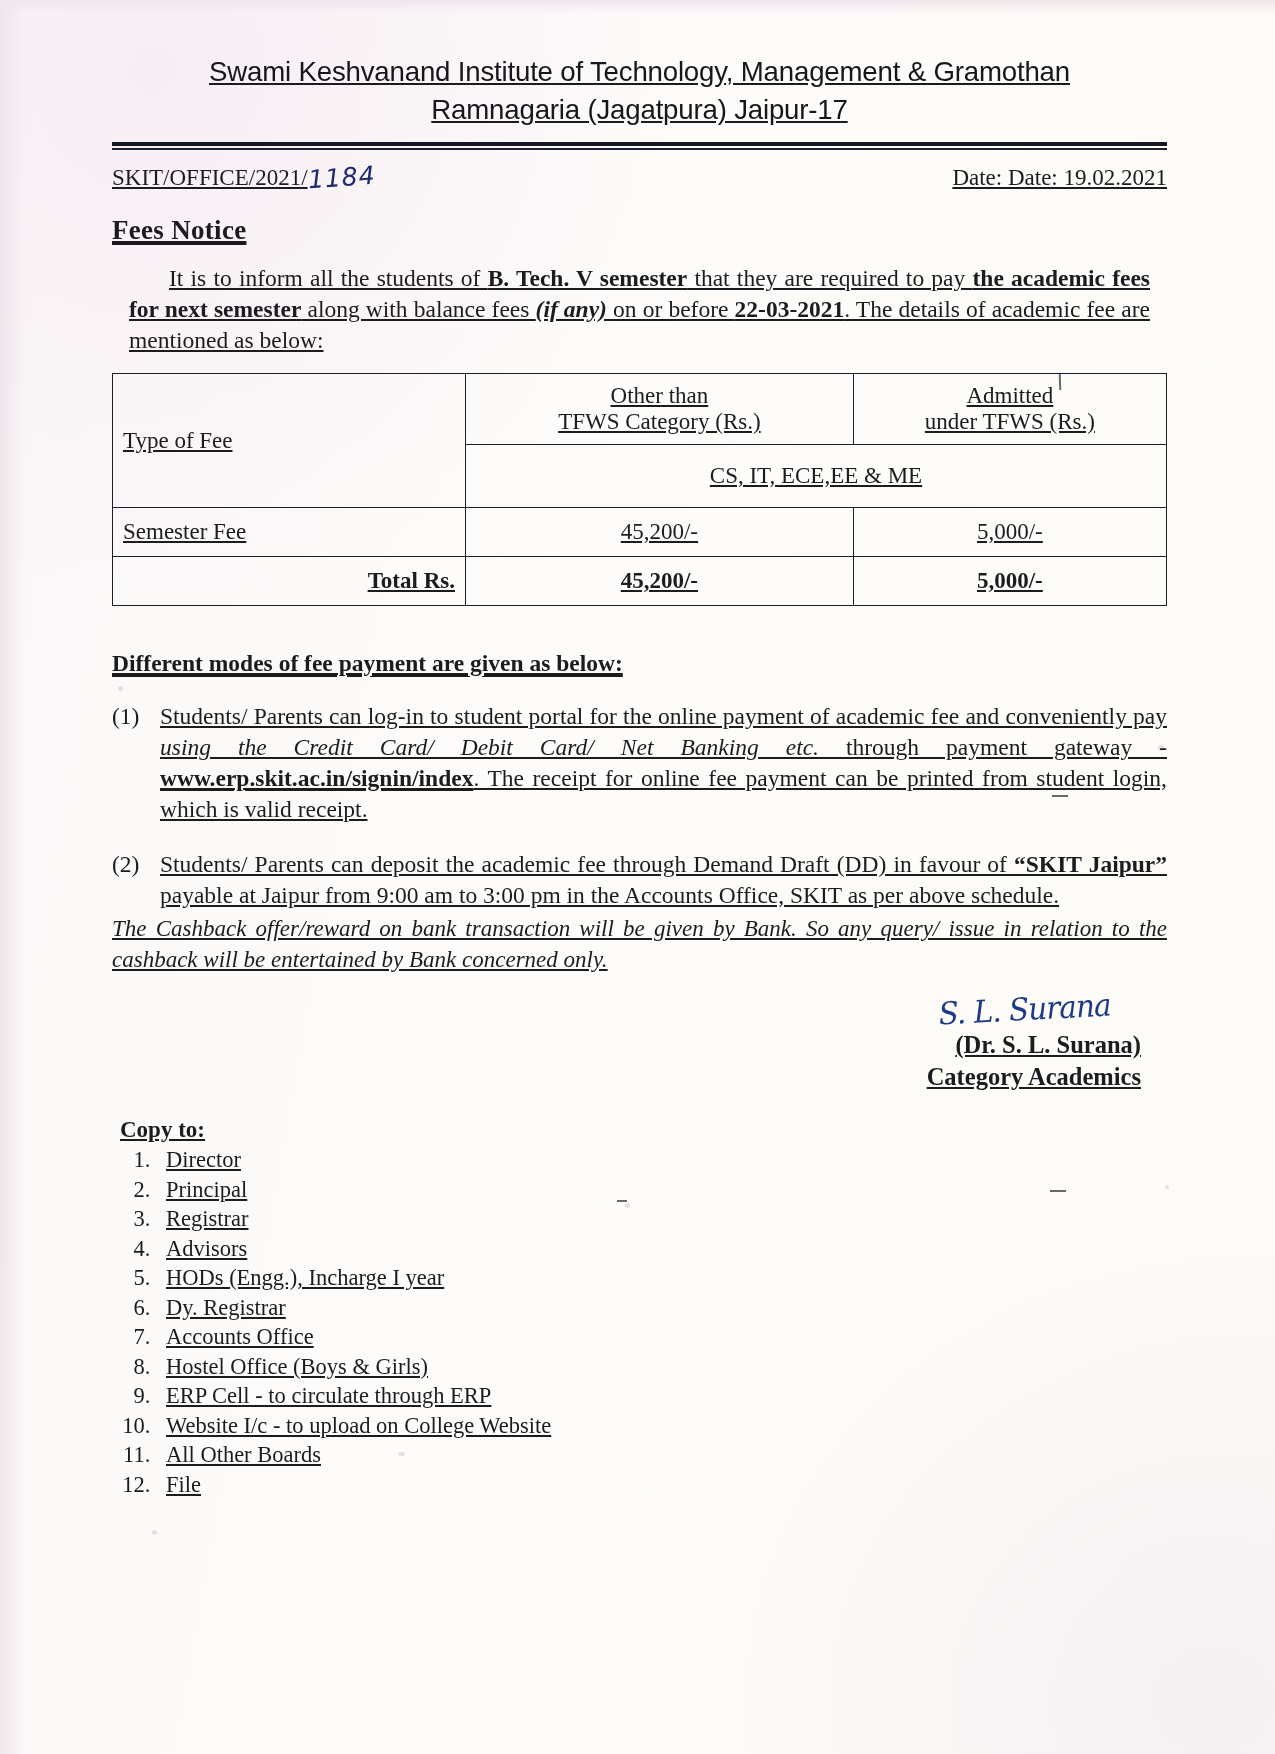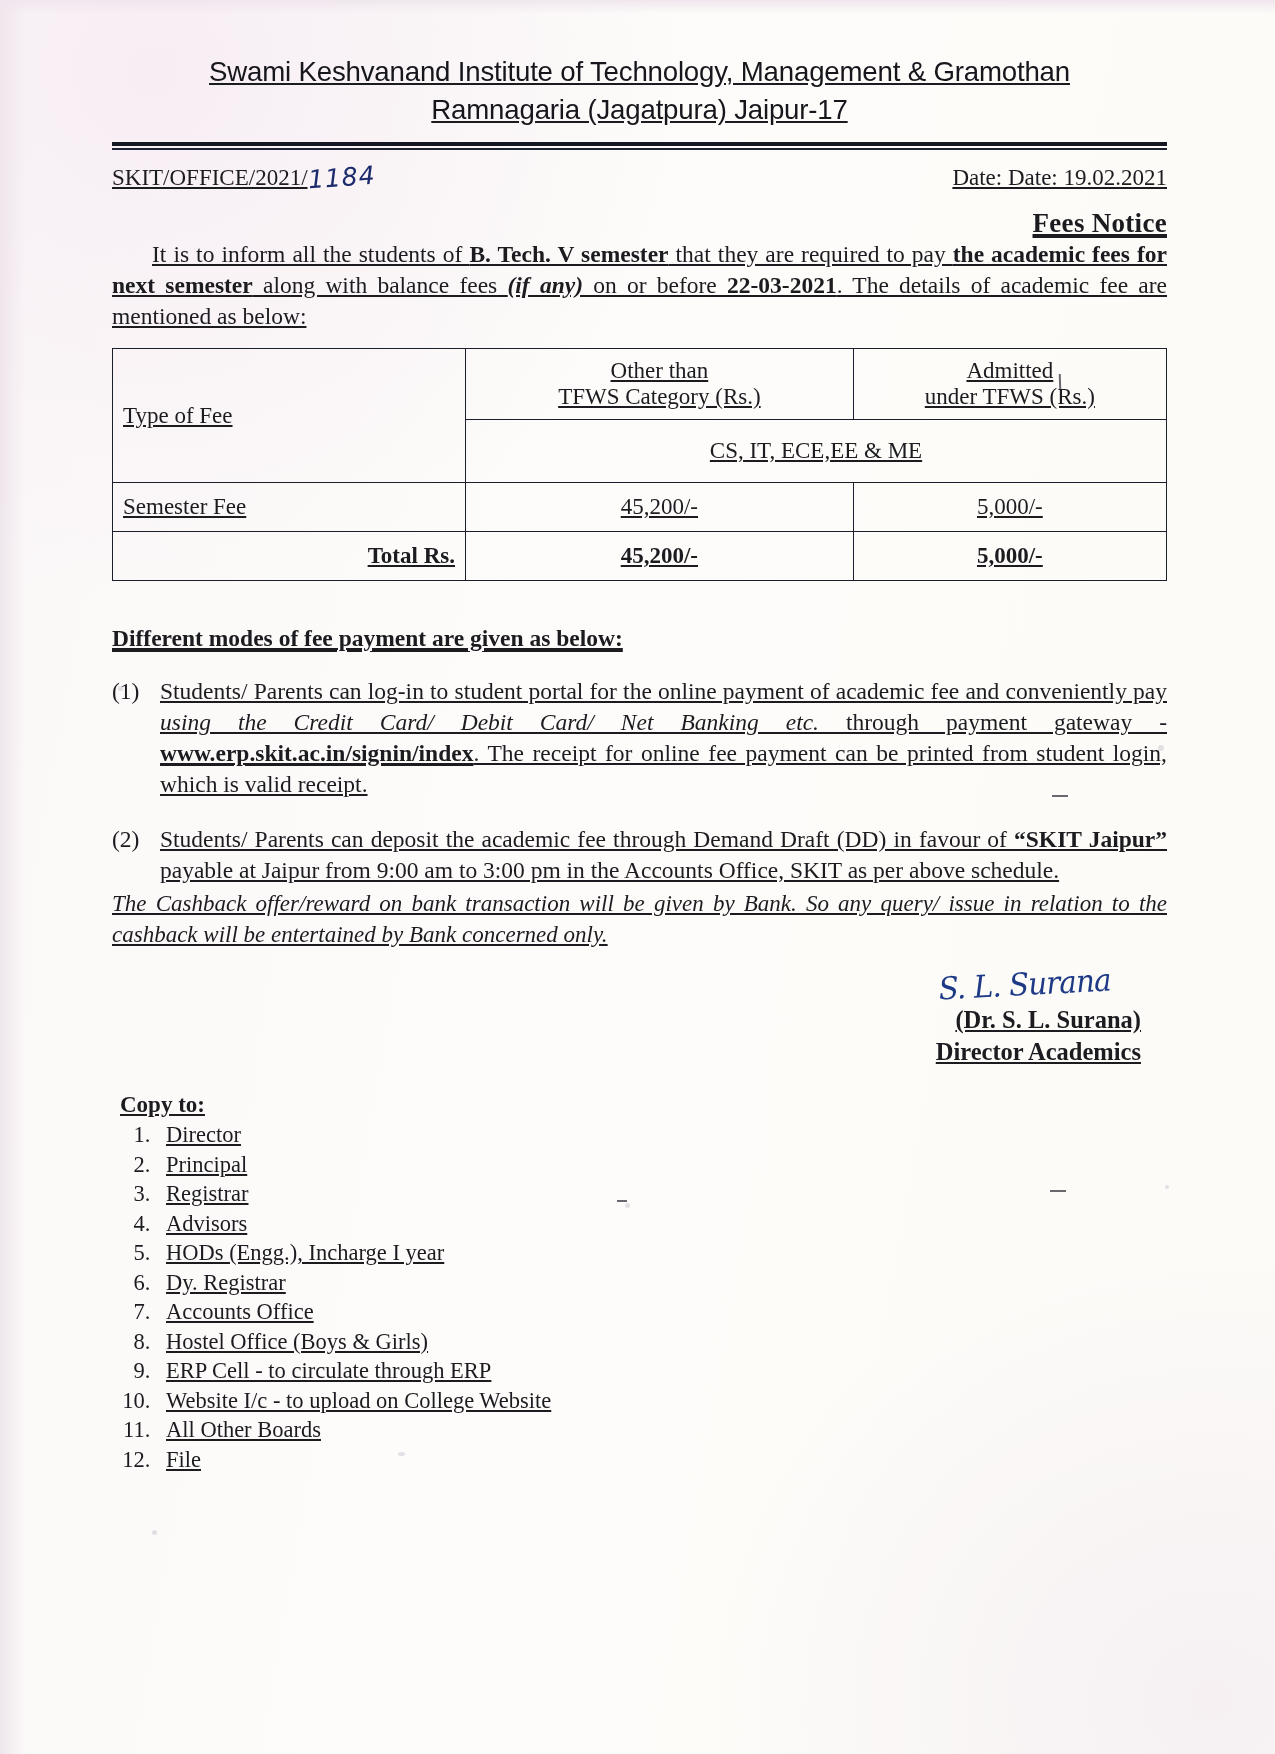--- a/index.html
+++ b/index.html
@@ -95,35 +95,35 @@
     font-style: italic;
     letter-spacing: 1px;
     position: relative;
     top: 1px;
     transform: rotate(-4deg);
     display: inline-block;
   }
 
   
   .doc-title {
-    text-align: right;
+    text-align: left;
     font-weight: bold;
     font-size: 27px;
-    margin-top: 16px;
+    margin-top: 23px;
     text-decoration: underline;
     text-underline-offset: 4px;
     letter-spacing: 0.3px;
   }
 
   
   p.body {
     font-size: 23.5px;
     line-height: 31px;
     text-align: justify;
-    margin: 0;
+    margin: 17px;
   }
   .intro {
     margin-top: 26px;
     text-indent: 40px;
   }
   b, .b { font-weight: bold; }
   i, .i { font-style: italic; }
 
   
   table.fee {
@@ -340,21 +340,21 @@
       <span class="num">(2)</span><span>Students/ Parents can deposit the academic fee through Demand Draft (DD) in favour of </span><b>“SKIT Jaipur”</b><span> payable at Jaipur from 9:00 am to 3:00 pm in the Accounts Office, SKIT as per above schedule.</span>
     </li>
   </ol>
 
   <p class="cashback">The Cashback offer/reward on bank transaction will be given by Bank. So any query/ issue in relation to the cashback will be entertained by Bank concerned only.</p>
 
 
   <div class="signblock">
     <div class="sig-ink">S. L. Surana</div>
     <div class="sig-name">(Dr. S. L. Surana)</div>
-    <div class="sig-role">Director Academics</div>
+    <div class="sig-role">Category Academics</div>
   </div>
 
   <div class="copyto">Copy to:</div>
   <ol class="copylist">
     <li>Director</li>
     <li>Principal</li>
     <li>Registrar</li>
     <li>Advisors</li>
     <li>HODs (Engg.), Incharge I year</li>
     <li>Dy. Registrar</li>

